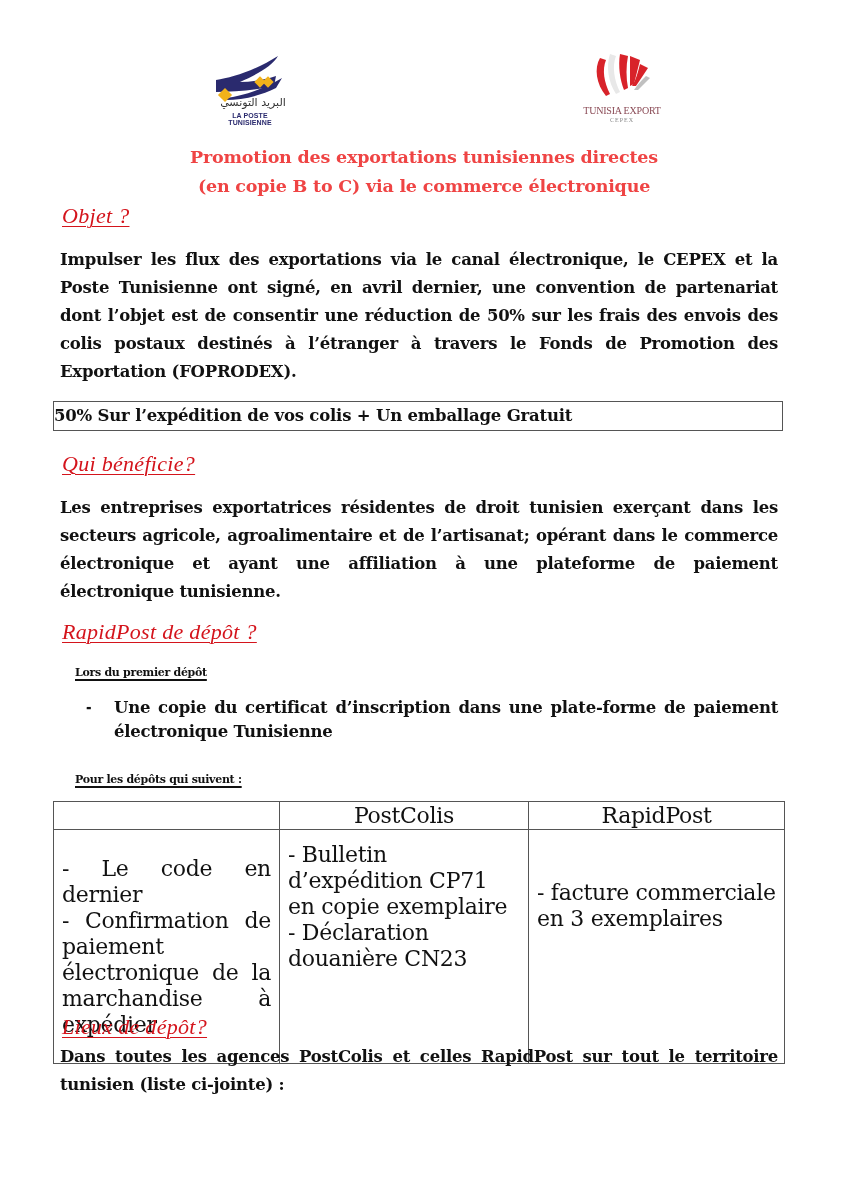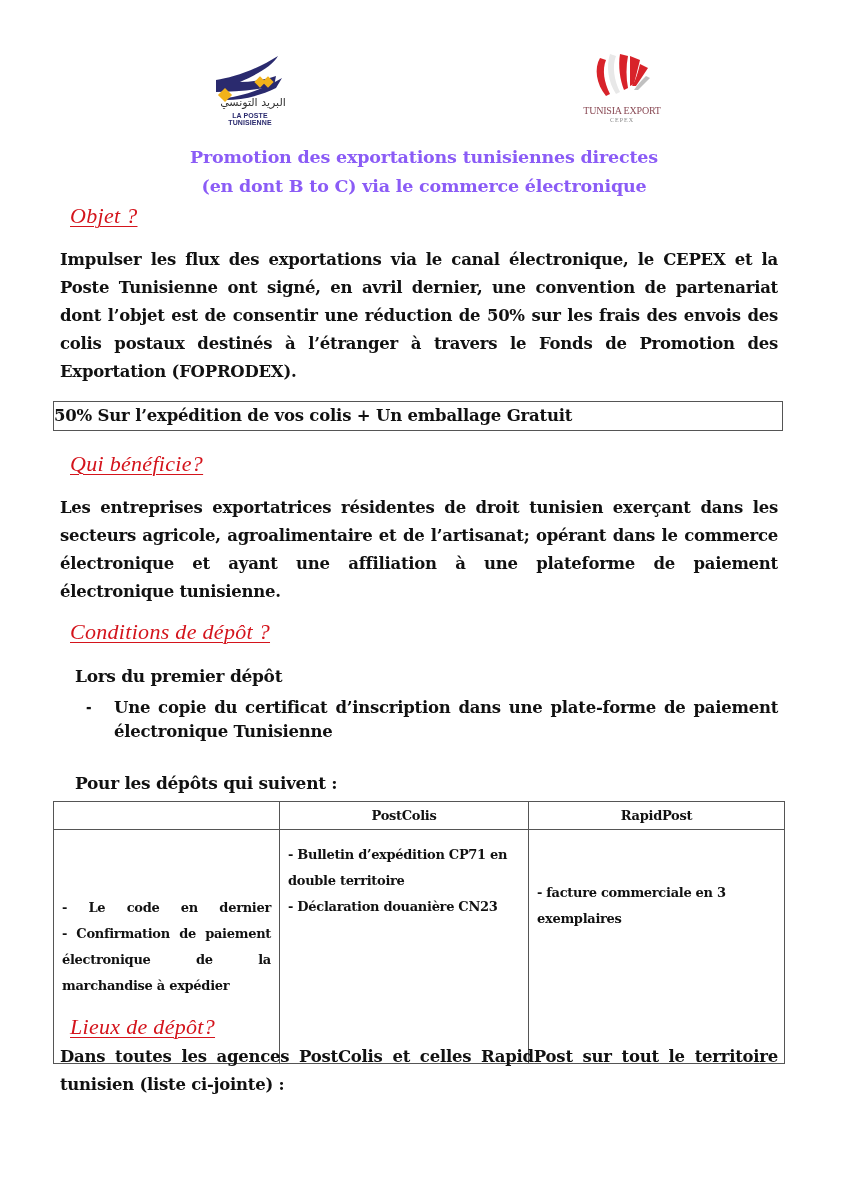--- a/index.html
+++ b/index.html
@@ -3,36 +3,36 @@
 <meta charset="utf-8">
 <style>
   html, body { margin: 0; padding: 0; background: #ffffff; }
   body { width: 848px; height: 1200px; position: relative; overflow: hidden; font-family: "DejaVu Serif", serif; color: #111; }
   .abs { position: absolute; }
 
   
   .logo-poste { left: 212px; top: 52px; width: 76px; height: 72px; }
   .logo-cepex { left: 582px; top: 50px; width: 80px; height: 76px; }
 
-  .title { left: 0; width: 848px; top: 143px; text-align: center; color: #8b5cf6; font-family: "DejaVu Serif", serif; font-weight: bold; font-size: 17.5px; line-height: 29px; letter-spacing: -0.2px; }
+  .title { left: 0; width: 848px; top: 143px; text-align: center; color: #ef4444; font-family: "DejaVu Serif", serif; font-weight: bold; font-size: 17.5px; line-height: 29px; letter-spacing: -0.2px; }
 
-  .heading { color: #d4141c; font-family: "Liberation Serif", serif; font-style: italic; font-size: 22px; text-decoration: underline; text-decoration-thickness: 1px; text-underline-offset: 3px; letter-spacing: 0.3px; margin-left: 8px; }
+  .heading { color: #d4141c; font-family: "Liberation Serif", serif; font-style: italic; font-size: 22px; text-decoration: underline; text-decoration-thickness: 1px; text-underline-offset: 3px; letter-spacing: 0.3px; }
 
   .para { font-family: "DejaVu Serif", serif; font-weight: bold; font-size: 16.5px; line-height: 28px; text-align: justify; text-align-last: left; color: #111; letter-spacing: -0.25px; word-spacing: 0px; }
 
   .banner { left: 53px; top: 401px; width: 730px; height: 30px; border: 1.5px solid #555; box-sizing: border-box; font-weight: bold; font-size: 16.5px; line-height: 28px; letter-spacing: -0.2px; }
 
-  .subhead { font-family: "DejaVu Serif", serif; font-weight: bold; font-size: 17px; text-decoration-thickness: 2px; text-underline-offset: 3px; letter-spacing: -0.3px; }
+  .subhead { font-family: "DejaVu Serif", serif; font-weight: bold; font-size: 11px; text-decoration: underline; text-decoration-thickness: 2px; text-underline-offset: 3px; letter-spacing: -0.3px; }
 
   .bullet-list { list-style: none; margin: 0; padding: 0; }
   .bullet-list li { position: relative; padding-left: 28px; font-weight: bold; font-size: 16.5px; line-height: 24px; text-align: justify; text-align-last: left; letter-spacing: -0.25px; }
   .bullet-list li .dash { position: absolute; left: 0; top: 0; font-weight: normal; }
 
   table.deposit { left: 53px; top: 801px; width: 732px; border-collapse: collapse; font-family: "DejaVu Serif", serif; }
-  table.deposit td, table.deposit th { border: 1.5px solid #555; padding: 0 8px; vertical-align: middle; font-weight: bold; font-size: 13px; line-height: 26px; letter-spacing: -0.3px; }
+  table.deposit td, table.deposit th { border: 1.5px solid #555; padding: 0 8px; vertical-align: middle; font-weight: normal; font-size: 22px; line-height: 26px; letter-spacing: -0.3px; }
   table.deposit th { height: 27px; text-align: center; }
   table.deposit td { height: 183px; }
   .col1 { width: 209px; text-align: justify; text-align-last: justify; }
   .col1 .last { text-align-last: left; }
   .col1 p, .col2 p, .col3 p { margin: 0; }
   .col2 { width: 232px; text-align: left; }
   .col3 { text-align: left; }
 </style>
 </head>
 <body>
@@ -57,32 +57,32 @@
     <path d="M48 6 C48 18, 48 28, 48 36 L52 34 C54 26, 56 18, 58 10 Z" fill="#d8232a"></path>
     <path d="M58 14 C56 22, 54 30, 50 36 L54 36 C58 30, 62 24, 66 18 Z" fill="#d8232a"></path>
     <path d="M64 26 C60 30, 56 34, 52 40 L56 40 C60 36, 64 32, 68 28 Z" fill="#c0c0c0"></path>
   </svg>
   <div style="position:absolute;left:-4px;top:55px;width:88px;text-align:center;font-family:'Liberation Serif',serif;font-size:10px;color:#8a4a55;letter-spacing:-0.2px;">TUNISIA EXPORT</div>
   <div style="position:absolute;left:0;top:67px;width:80px;text-align:center;font-family:'Liberation Serif',serif;font-size:6px;color:#888;letter-spacing:1px;">CEPEX</div>
 </div>
 
 <div class="abs title">
   <div>Promotion des exportations tunisiennes directes</div>
-  <div>(en dont B to C) via le commerce électronique</div>
+  <div>(en copie B to C) via le commerce électronique</div>
 </div>
 
 <div class="abs heading" style="left:62px;top:203px;">Objet ?</div>
 <div class="abs para" style="left:60px;top:246px;width:718px;">Impulser les flux des exportations via le canal électronique, le CEPEX et la Poste Tunisienne ont signé, en avril dernier, une convention de partenariat dont l’objet est de consentir une réduction de 50% sur les frais des envois des colis postaux destinés à l’étranger à travers le Fonds de Promotion des Exportation (FOPRODEX).</div>
 
 <div class="abs banner">50%  Sur l’expédition de vos colis  +  Un emballage Gratuit</div>
 
 <div class="abs heading" style="left:62px;top:451px;font-style:italic;">Qui bénéficie?</div>
 <div class="abs para" style="left:60px;top:494px;width:718px;">Les entreprises exportatrices résidentes de droit tunisien exerçant dans les secteurs agricole, agroalimentaire et de l’artisanat; opérant dans le commerce électronique et ayant une affiliation à une plateforme de paiement électronique tunisienne.</div>
 
-<div class="abs heading" style="left:62px;top:619px;">Conditions de dépôt ?</div>
+<div class="abs heading" style="left:62px;top:619px;">RapidPost de dépôt ?</div>
 
 <div class="abs subhead" style="left:75px;top:666px;">Lors du premier dépôt</div>
 
 <ul class="abs bullet-list" style="left:86px;top:695px;width:692px;">
   <li><span class="dash">-</span></li>
   <li style="margin-top:1px;"><span class="dash">-</span><span>Une copie du certificat d’inscription dans une plate-forme de paiement électronique Tunisienne</span></li>
 </ul>
 
 <div class="abs subhead" style="left:75px;top:773px;">Pour les dépôts qui suivent :</div>
 
@@ -94,21 +94,21 @@
       <th class="col3" style="text-align:center;">RapidPost</th>
     </tr>
   </thead>
   <tbody>
     <tr>
       <td class="col1">
         <p>- Le code en dernier</p>
         <p class="last">- Confirmation de paiement électronique de la marchandise à expédier</p>
       </td>
       <td class="col2" style="vertical-align:top;padding-top:12px;">
-        <p>- Bulletin d’expédition CP71 en double territoire</p>
+        <p>- Bulletin d’expédition CP71 en copie exemplaire</p>
         <p>- Déclaration douanière CN23</p>
       </td>
       <td class="col3" style="vertical-align:top;padding-top:50px;">
         <p>- facture commerciale en 3 exemplaires</p>
       </td>
     </tr>
   </tbody>
 </table>
 
 <div class="abs heading" style="left:62px;top:1014px;">Lieux de dépôt?</div>

